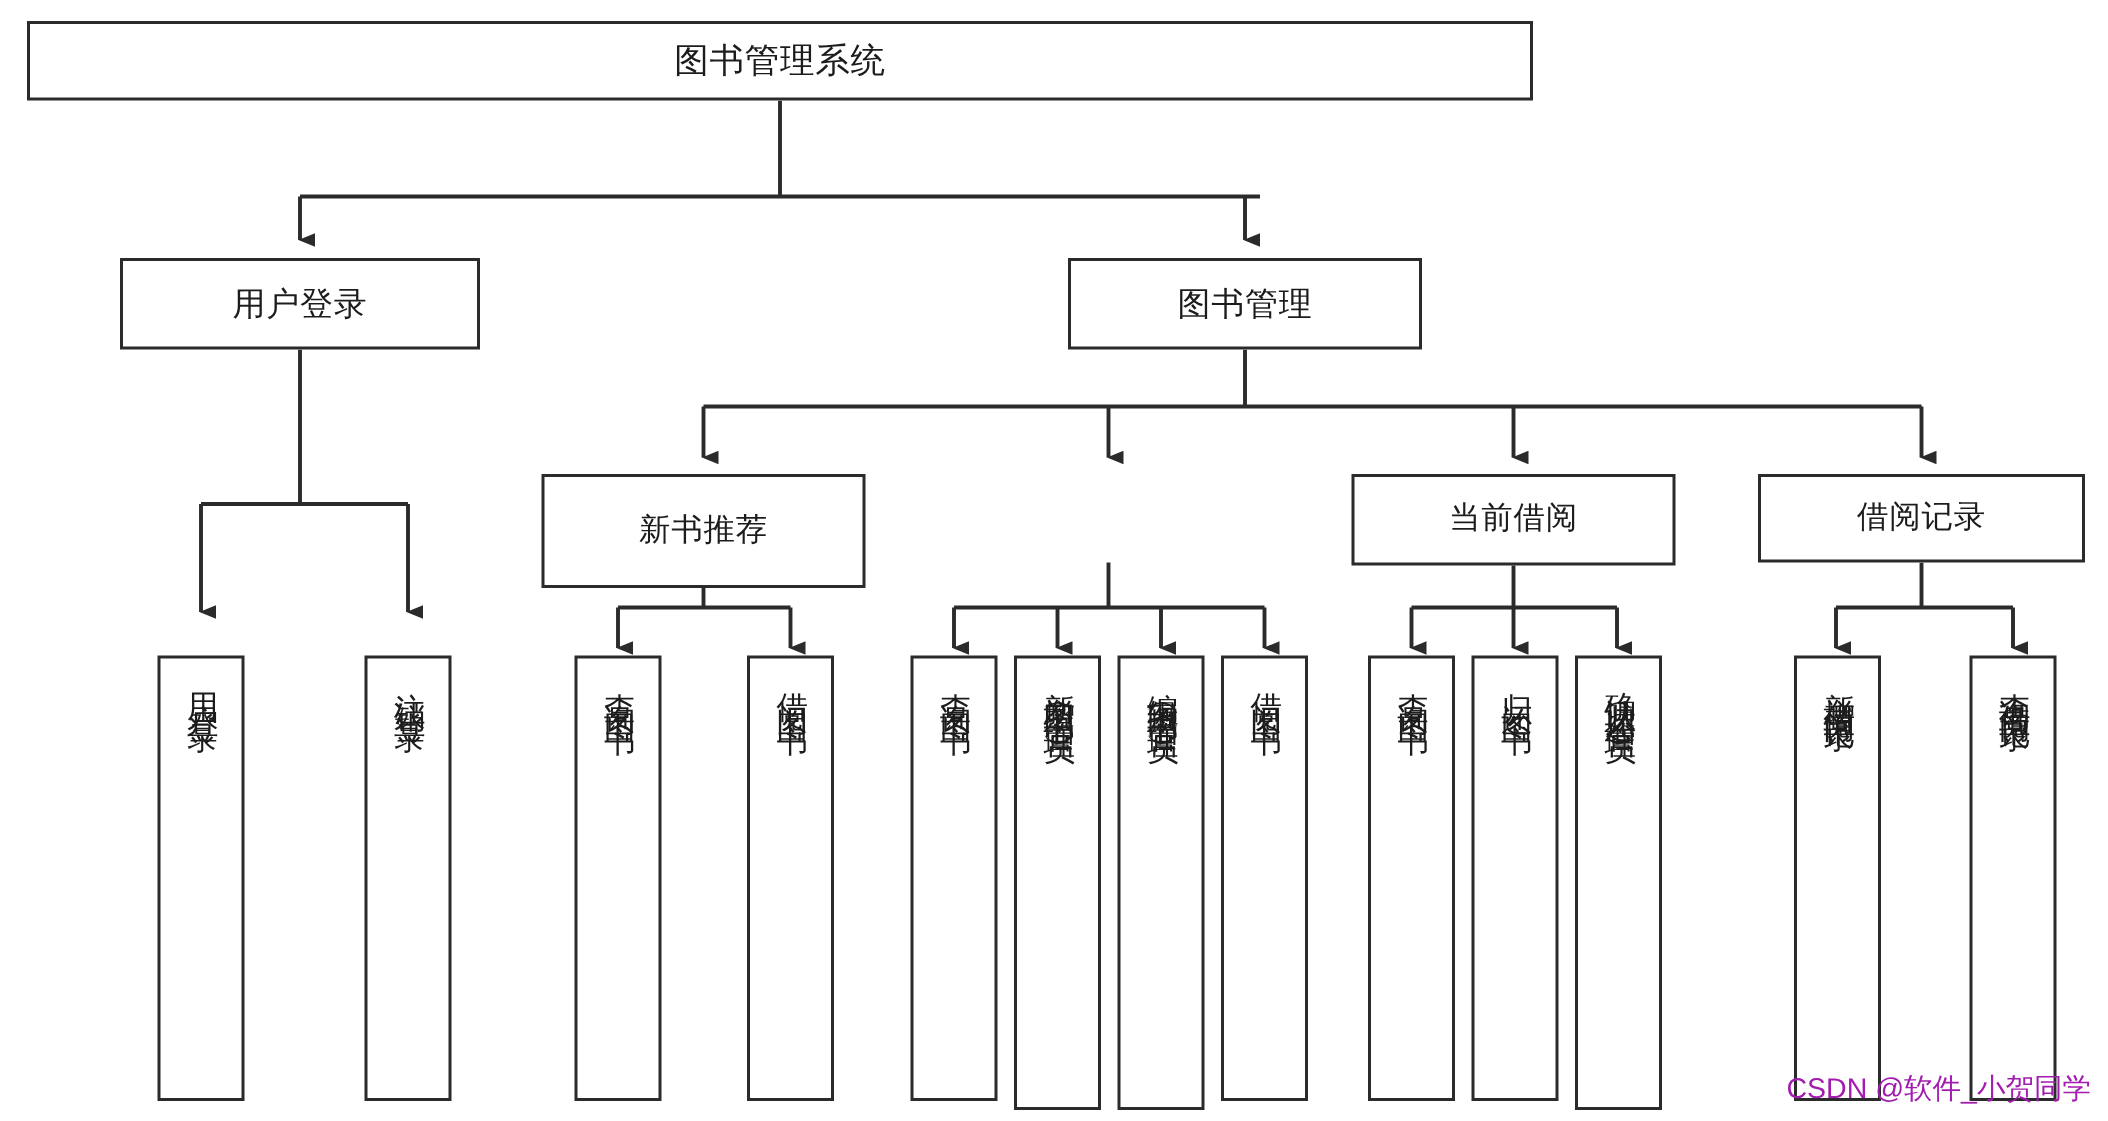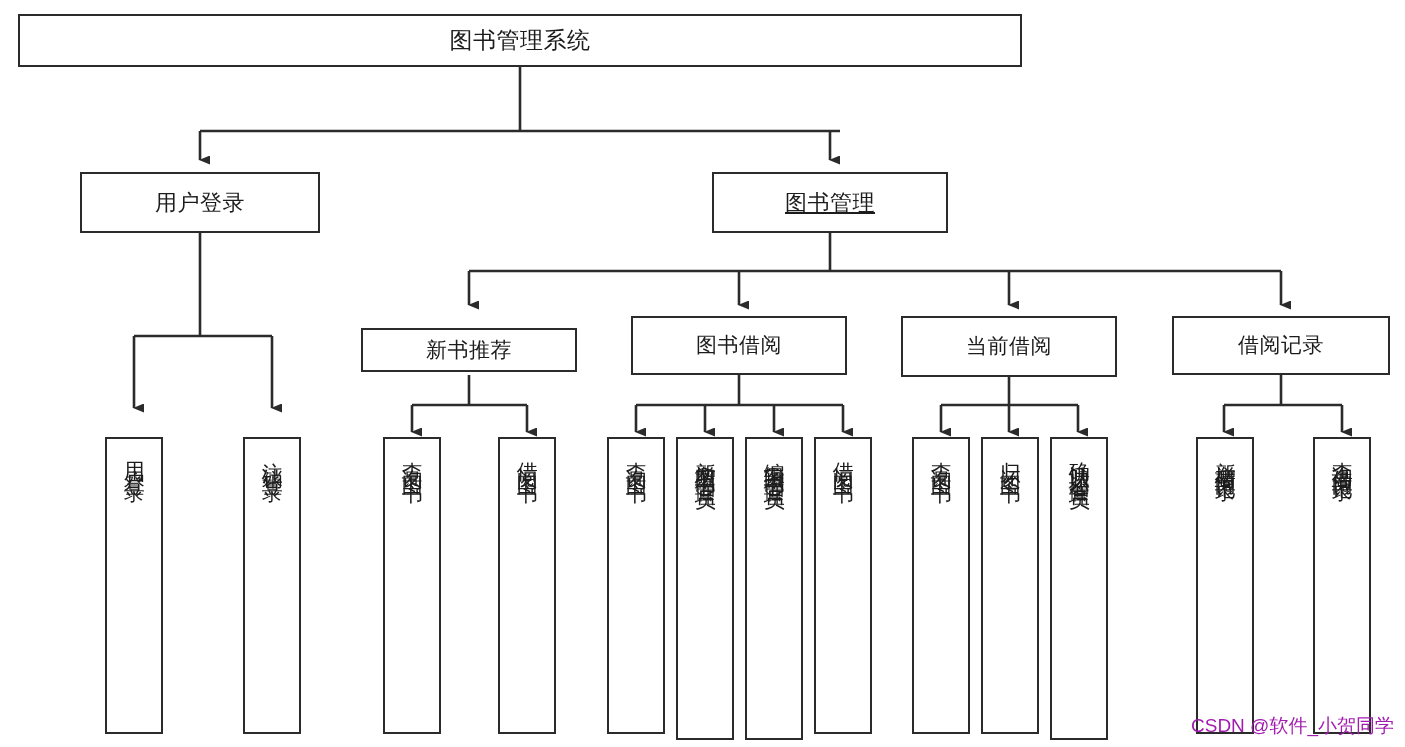--- a/index.html
+++ b/index.html
@@ -140,31 +140,28 @@
   </svg>
 
   <div class="node-box tier-root" style="left:18px; top:14px; width:1004px; height:53px;">
     <span class="node-label">图书管理系统</span>
   </div>
 
   <div class="node-box tier-1" style="left:80px; top:172px; width:240px; height:61px;">
     <span class="node-label">用户登录</span>
   </div>
 
-  <div class="node-box tier-1" style="left:712px; top:172px; width:236px; height:61px;text-decoration:underline;">
+  <div class="node-box tier-1" style="left:712px; top:172px; width:236px; height:61px;">
     <span class="node-label">图书管理</span>
   </div>
 
-  <div class="node-box tier-2" style="left:361px; top:328px; width:216px; height:44px;">
+  <div class="node-box tier-2" style="left:361px; top:316px; width:216px; height:76px;">
     <span class="node-label">新书推荐</span>
   </div>
 
-  <div class="node-box tier-2" style="left:631px; top:316px; width:216px; height:59px;">
-    <span class="node-label">图书借阅</span>
-  </div>
 
   <div class="node-box tier-2" style="left:901px; top:316px; width:216px; height:61px;">
     <span class="node-label">当前借阅</span>
   </div>
 
   <div class="node-box tier-2" style="left:1172px; top:316px; width:218px; height:59px;">
     <span class="node-label">借阅记录</span>
   </div>
 
   <div class="node-box leaf-box" style="left:105px; top:437px; width:58px; height:297px;">

